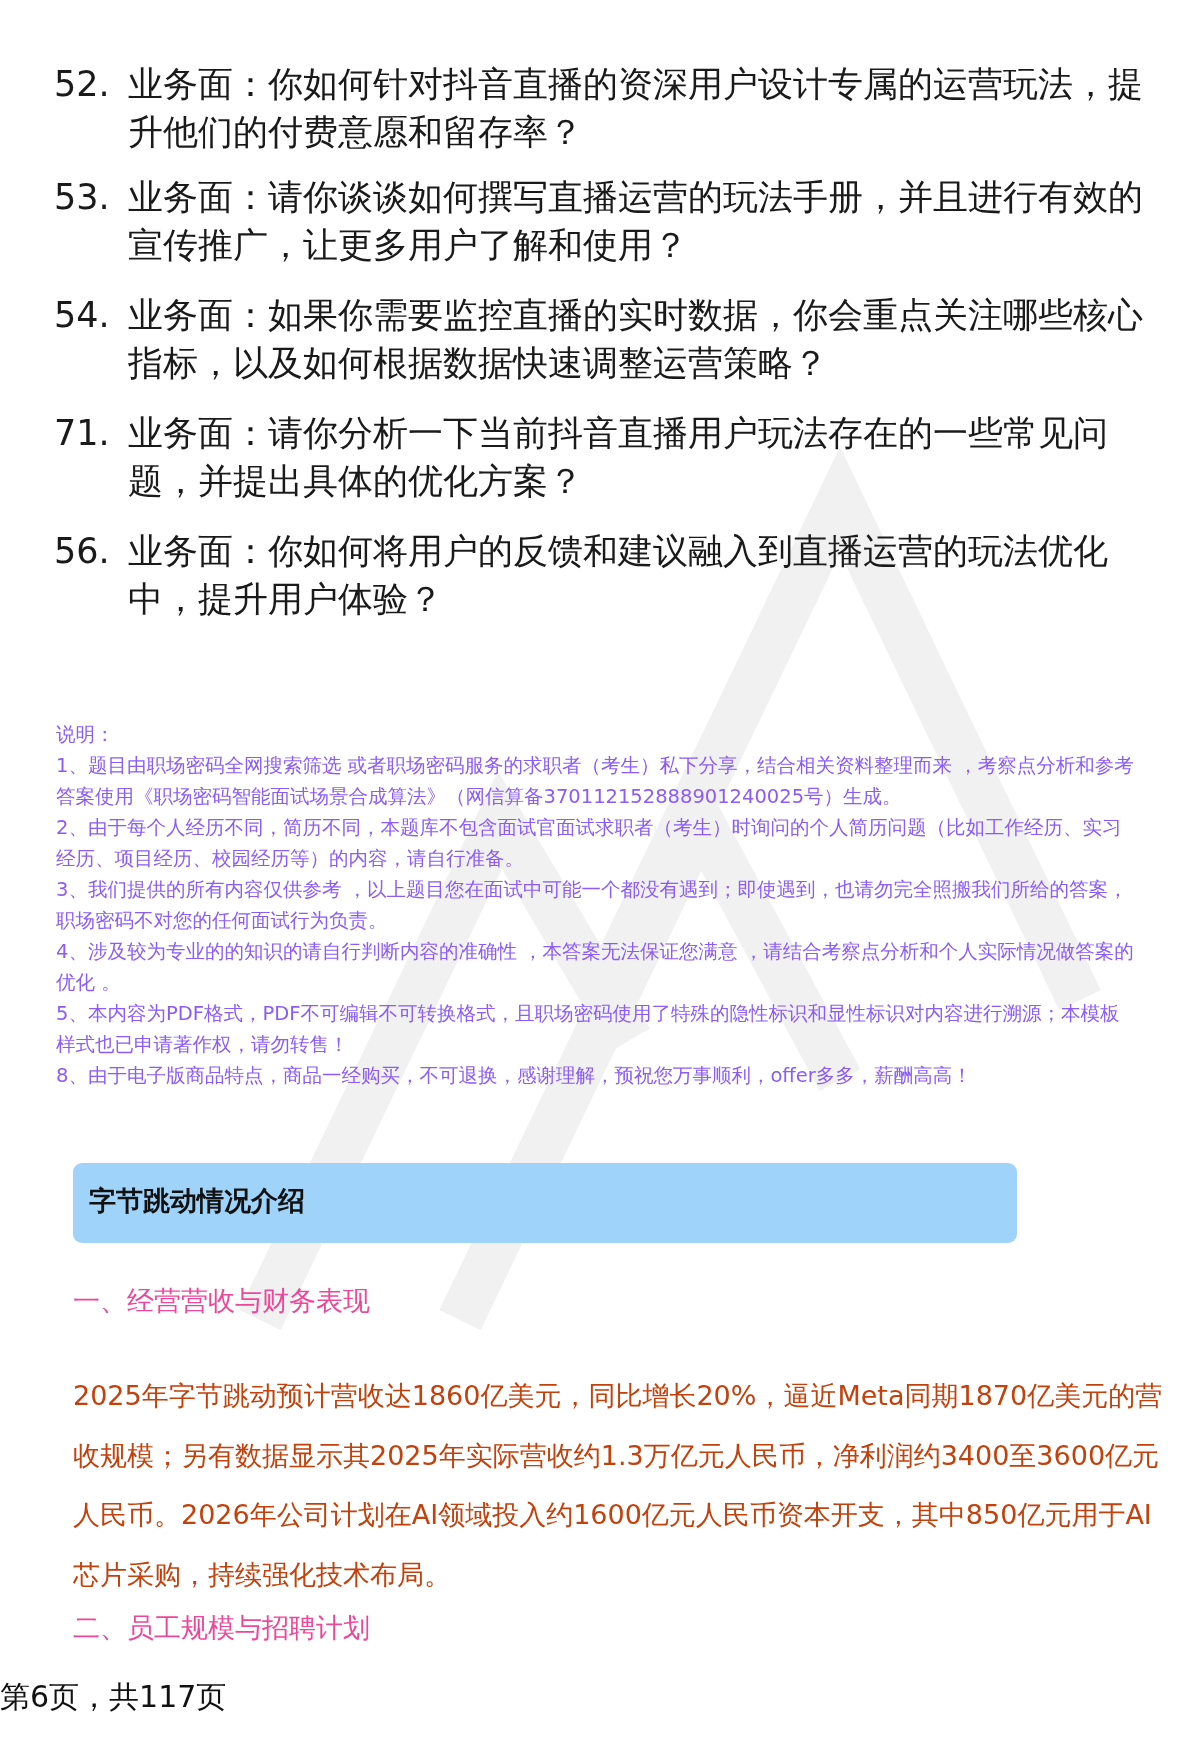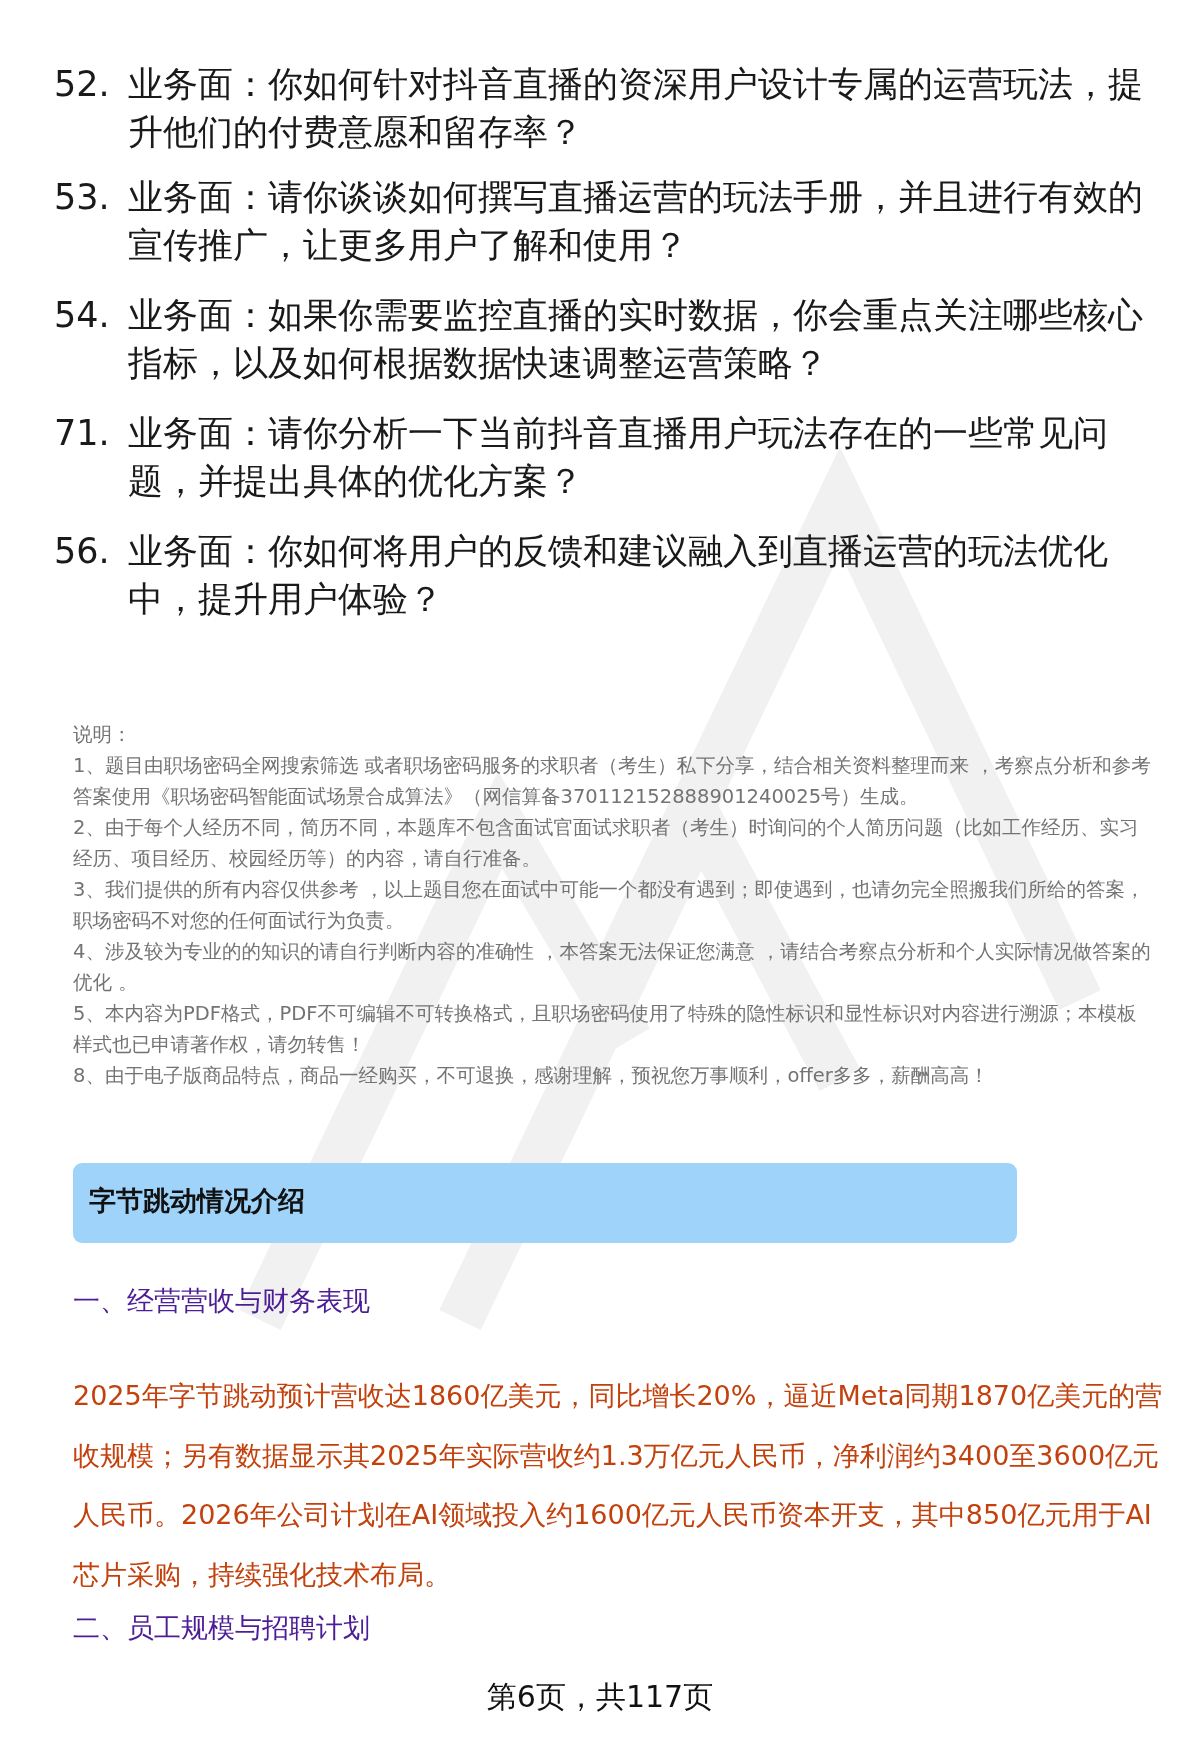--- a/index.html
+++ b/index.html
@@ -2,28 +2,28 @@
 <html><head>
   <meta charset="utf-8">
   <style>
     html, body { margin: 0; padding: 0; background: #ffffff; }
     body { width: 1200px; height: 1755px; position: relative; overflow: hidden;
            font-family: "DejaVu Sans", "Liberation Sans", sans-serif; color: #1a1a1a; }
     .watermark { position: absolute; left: 200px; top: 440px; width: 900px; height: 900px; pointer-events: none; }
     .q { position: absolute; left: 54px; width: 1100px; font-size: 35px; line-height: 48px; }
     .q .num { position: absolute; left: 0; top: 0; }
     .q .text { margin-left: 74px; display: block; }
-    .notes { position: absolute; left: 73px; top: 719px; width: 1080px; font-size: 19.5px; line-height: 31px; color: #737373; }
+    .notes { position: absolute; left: 56px; top: 719px; width: 1080px; font-size: 19.5px; line-height: 31px; color: #8b5cf6; }
     .notes div { margin: 0; }
     .banner { position: absolute; left: 73px; top: 1163px; width: 944px; height: 80px; background: #9fd3fa;
               border-radius: 9px; }
     .banner span { position: absolute; left: 16px; top: 20px; font-size: 27px; font-weight: bold; color: #111; }
-    .h2 { position: absolute; left: 73px; font-size: 27px; color: #4c1d95; }
+    .h2 { position: absolute; left: 73px; font-size: 27px; color: #ec4899; }
     .para { position: absolute; left: 73px; top: 1366px; width: 1090px; font-size: 27px; line-height: 59.5px; color: #c2410c; }
-    .footer { position: absolute; left: 0; width: 1200px; top: 1677px; text-align: center; font-size: 30px; color: #111; }
+    .footer { position: absolute; left: 0; width: 1200px; top: 1677px; font-size: 30px; color: #111; }
   </style>
 </head>
 <body>
 
 <svg class="watermark" viewBox="0 0 900 900">
   <g fill="none" stroke="#f1f1f1" stroke-width="46">
     <polyline points="60,880 300,380 430,600"></polyline>
     <polyline points="260,880 500,380 640,640"></polyline>
     <polyline points="400,560 640,60 880,560"></polyline>
   </g>

